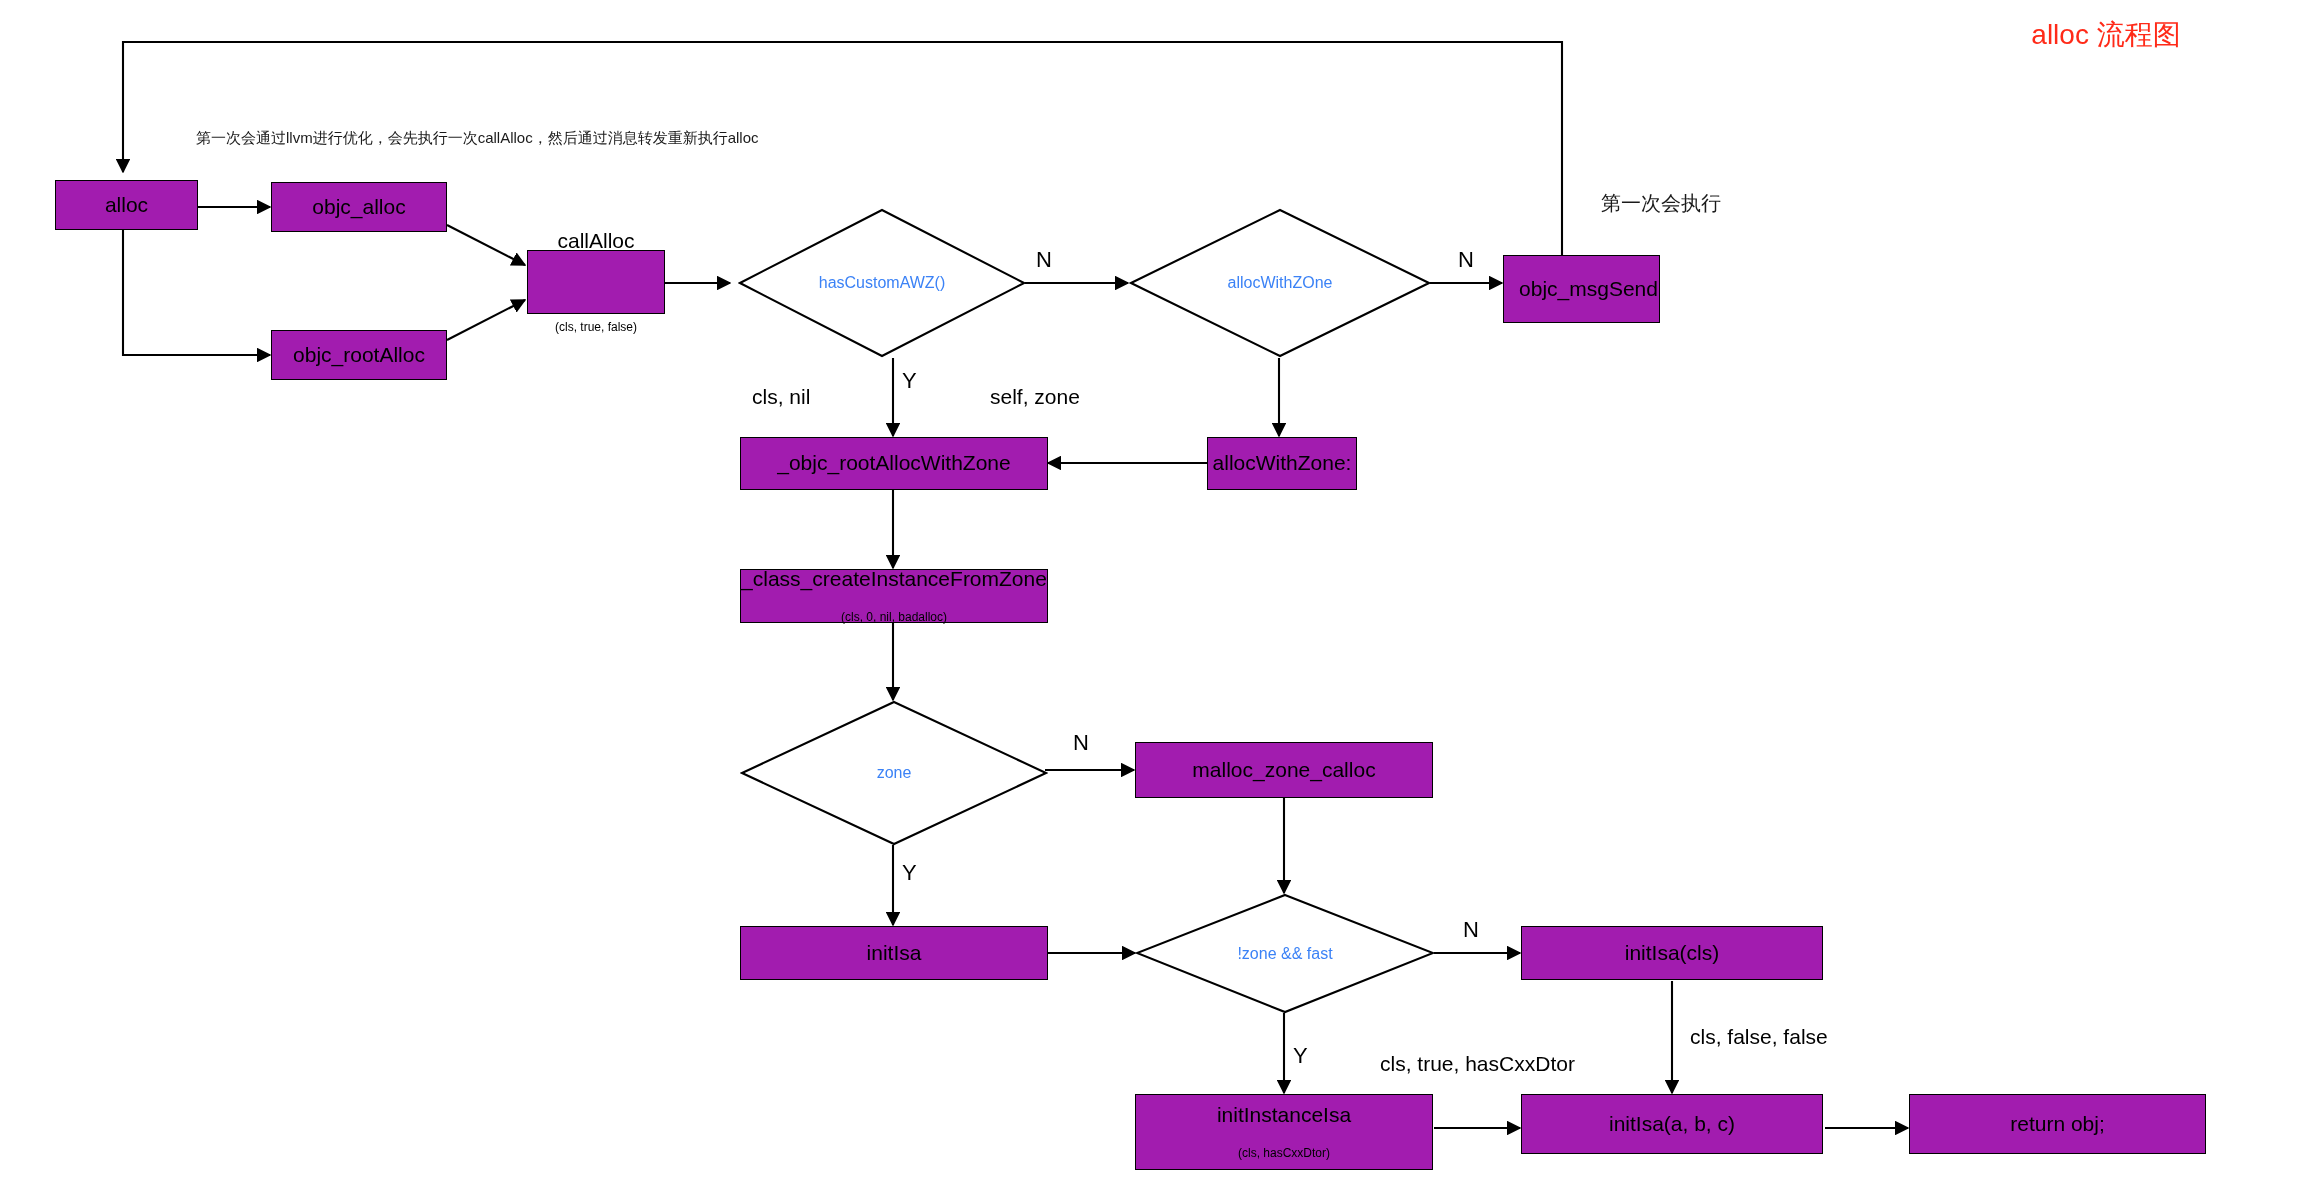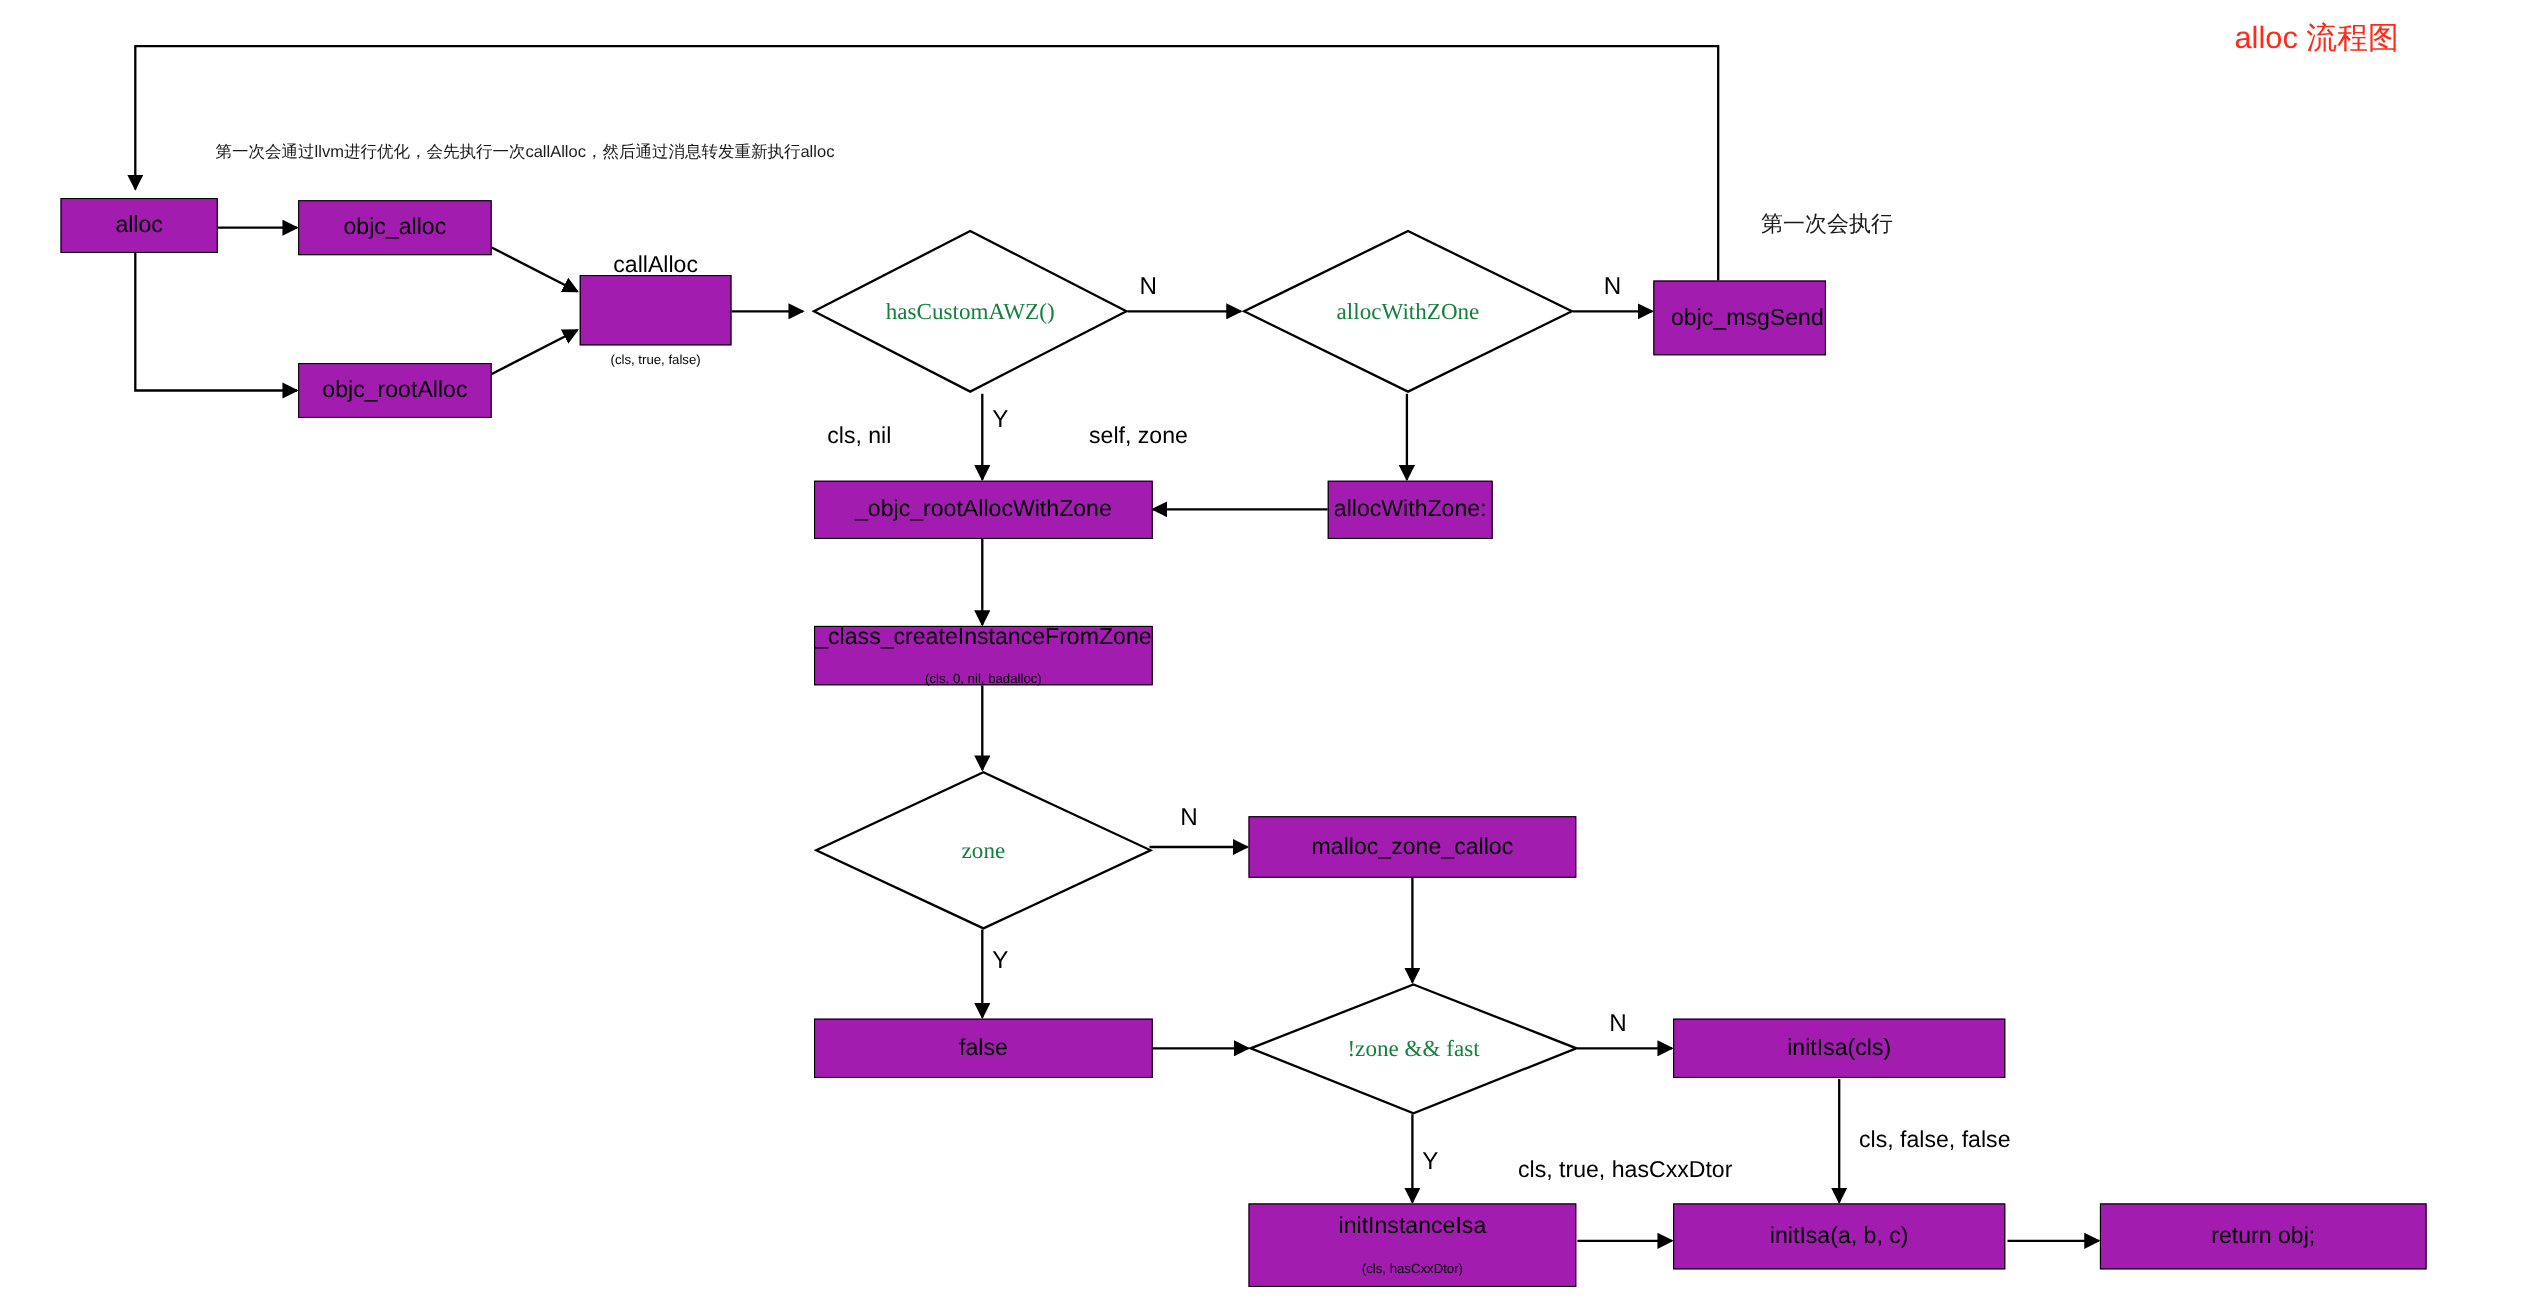--- a/index.html
+++ b/index.html
@@ -54,24 +54,23 @@
     align-items: center;
     justify-content: center;
   }
   .diamond svg {
     position: absolute;
     left: 0;
     top: 0;
   }
   .diamond .dlabel {
     position: relative;
-    font-size: 21px;
-    white-space: nowrap;
-    color: #15803d;
-    font-family: Liberation Serif, serif;
+    font-size: 16px;
+    white-space: nowrap;
+    color: #3b82f6;
   }
   .label {
     position: absolute;
     font-size: 21px;
     white-space: nowrap;
     color: #000000;
   }
   .label.branch {
     font-size: 22px;
   }
@@ -184,21 +183,21 @@
   <div class="node" style="left:740px; top:569px; width:308px; height:54px;">
     <span class="main">_class_createInstanceFromZone</span>
     <span class="sub">(cls, 0, nil, badalloc)</span>
   </div>
 
   <div class="node" style="left:1135px; top:742px; width:298px; height:56px;">
     <span class="main">malloc_zone_calloc</span>
   </div>
 
   <div class="node" style="left:740px; top:926px; width:308px; height:54px;">
-    <span class="main">false</span>
+    <span class="main">initIsa</span>
   </div>
 
   <div class="node" style="left:1521px; top:926px; width:302px; height:54px;">
     <span class="main">initIsa(cls)</span>
   </div>
 
   <div class="node" style="left:1135px; top:1094px; width:298px; height:76px;">
     <span class="main">initInstanceIsa</span>
     <span class="sub">(cls, hasCxxDtor)</span>
   </div>

